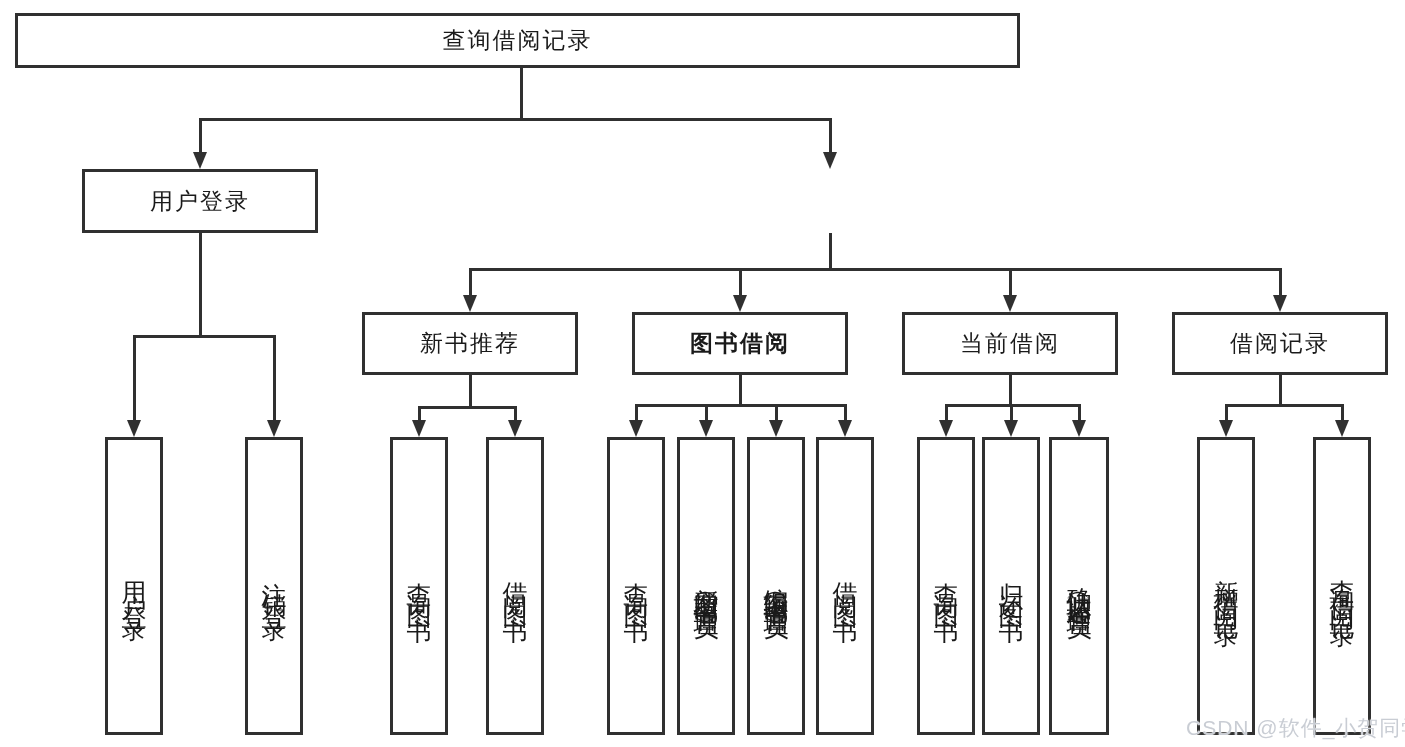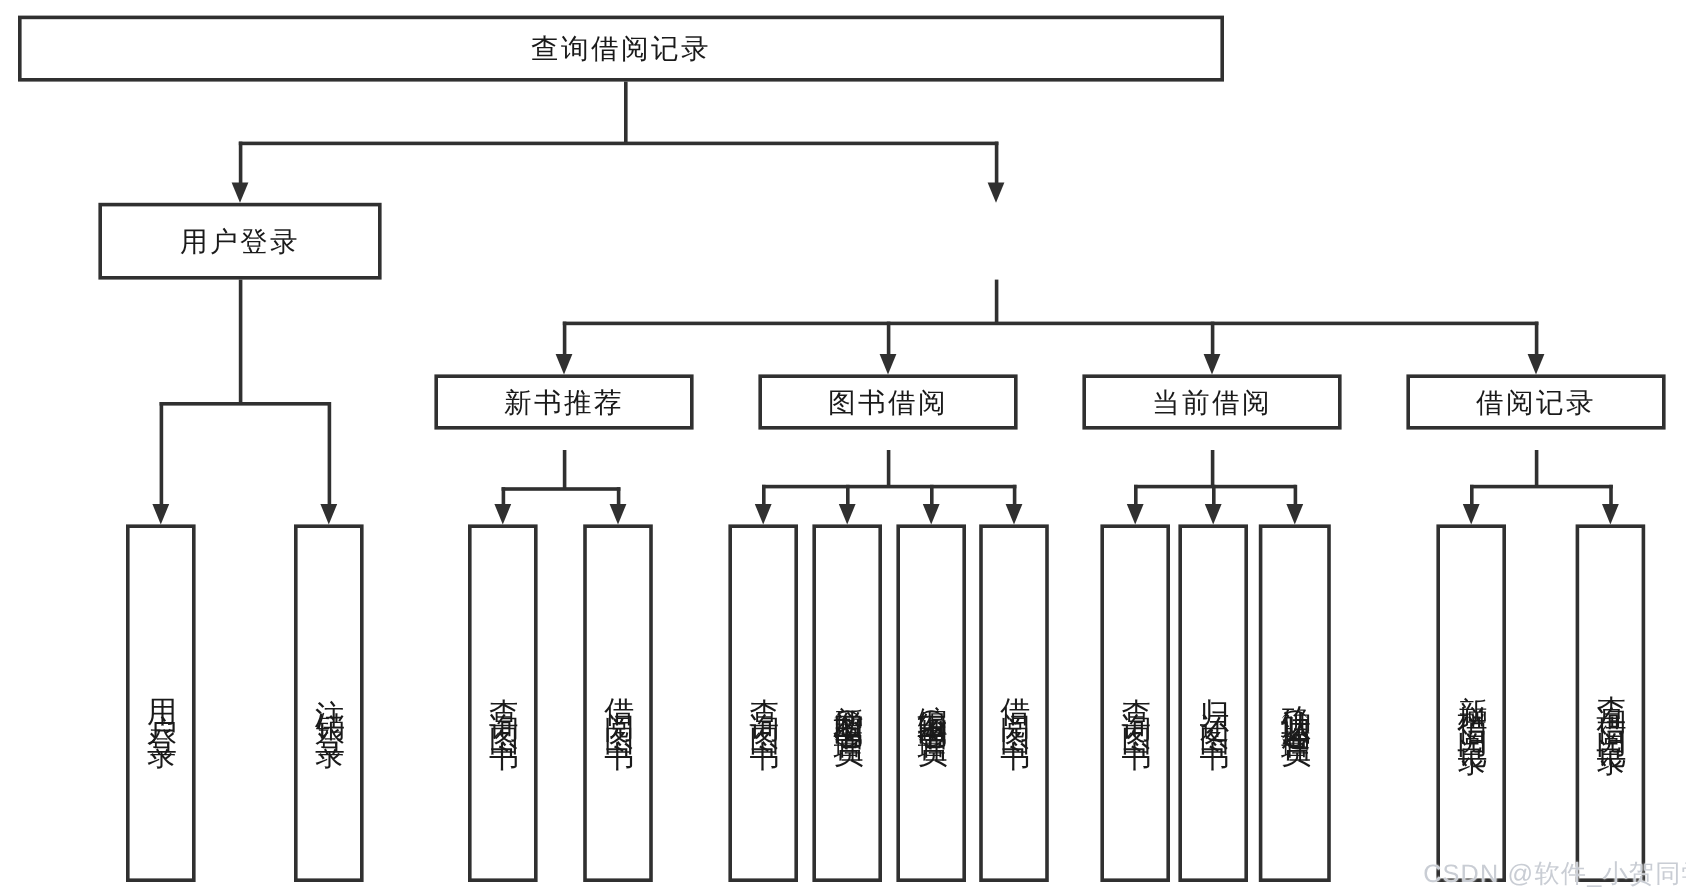--- a/index.html
+++ b/index.html
@@ -19,21 +19,21 @@
     border: 3px solid #303030;
     display: flex;
     align-items: center;
     justify-content: center;
     font-size: 23px;
     letter-spacing: 2px;
     white-space: nowrap;
   }
   .root  { left: 15px;  top: 13px;  width: 1005px; height: 55px; }
   .l2    { width: 236px; height: 64px; top: 169px; }
-  .l3    { width: 216px; height: 46px; top: 312px; }
+  .l3    { width: 216px; height: 63px; top: 312px; }
   .leaf {
     position: absolute;
     box-sizing: border-box;
     top: 437px;
     width: 58px;
     height: 298px;
     background: #ffffff;
     border: 3px solid #303030;
     display: flex;
     align-items: center;
@@ -79,21 +79,21 @@
     <span>查询借阅记录</span>
   </div>
 
   <div class="node l2" style="left:82px;">
     <span>用户登录</span>
   </div>
 
   <div class="node l3" style="left:362px;">
     <span>新书推荐</span>
   </div>
-  <div class="node l3" style="left:632px;">
+  <div class="node l3" style="left:632px;font-weight:bold;">
     <span>图书借阅</span>
   </div>
   <div class="node l3" style="left:902px;">
     <span>当前借阅</span>
   </div>
   <div class="node l3" style="left:1172px;">
     <span>借阅记录</span>
   </div>
 
   <div class="leaf ls-a" style="left:105px;">

